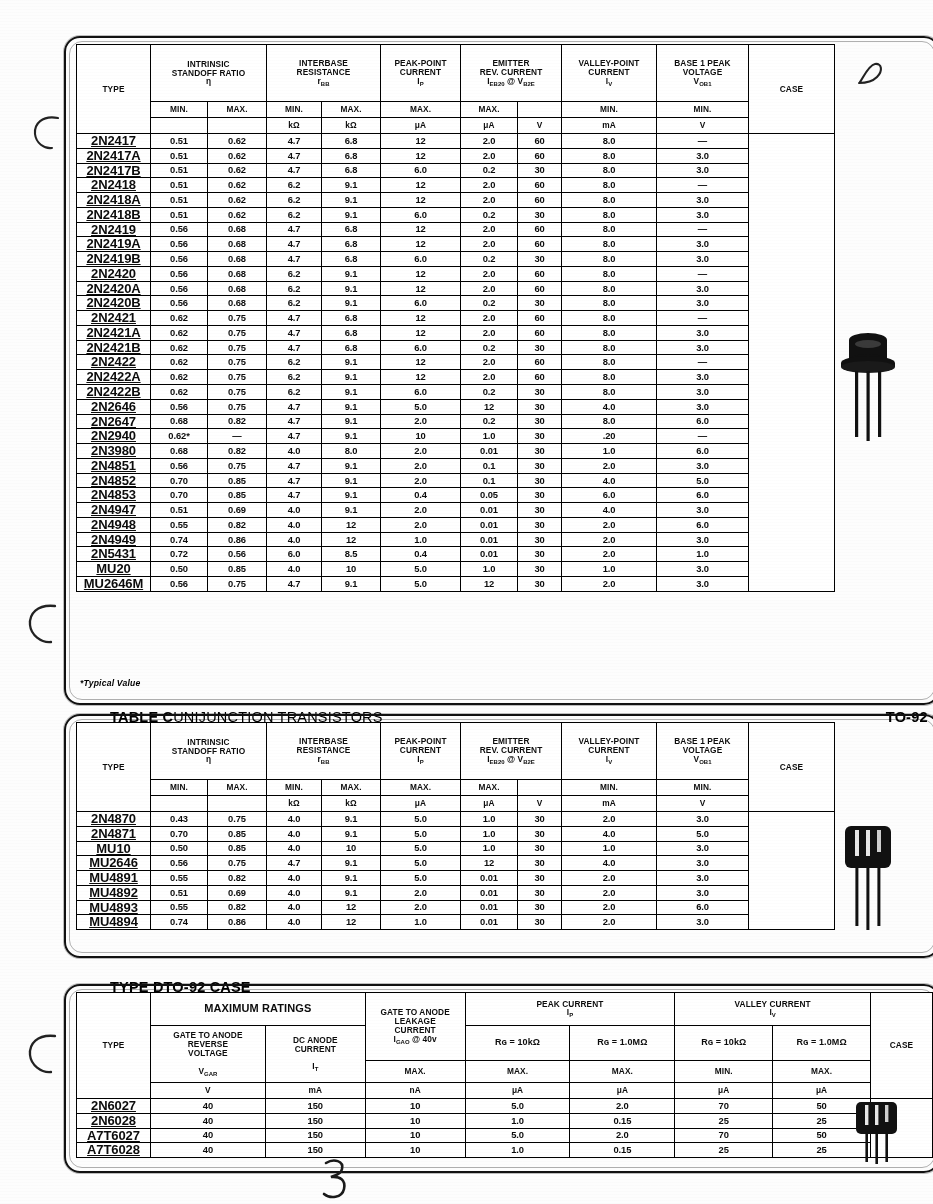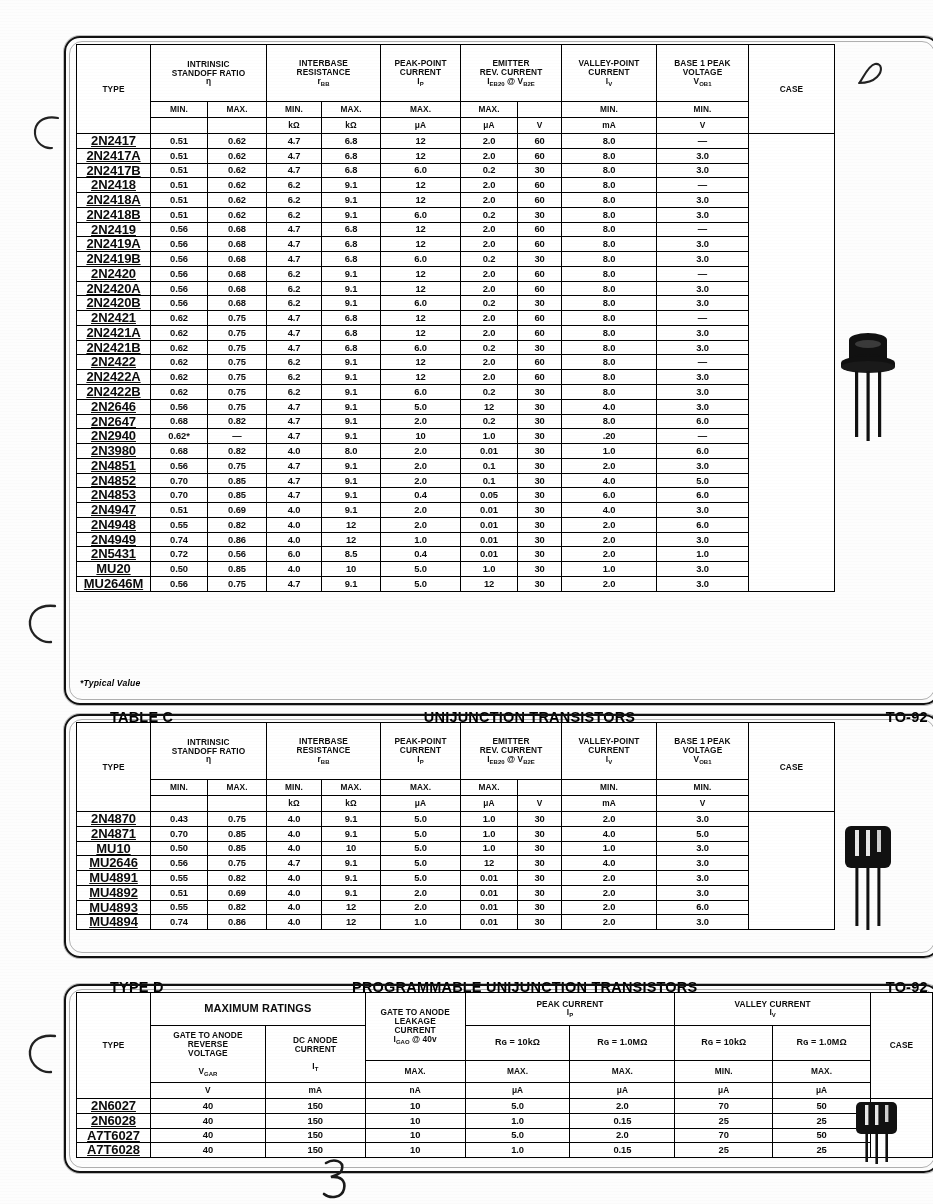--- a/index.html
+++ b/index.html
@@ -88,23 +88,23 @@
     left: 70px;
     padding-left: 40px;
   }
   .tbl-title .tleft {
     font-size: 14.5px;
     font-weight: bold;
     letter-spacing: .2px;
   }
   .tbl-title .tmid {
     flex: 1;
-    text-align: center;
+    text-align: left;
     font-size: 14.5px;
-    font-weight: bold;
+    font-weight: normal;
     letter-spacing: .2px;
   }
   .tbl-title .tright {
     font-size: 14.5px;
     font-weight: bold;
     letter-spacing: .2px;
     margin-top: 19px;
   }
 
   .footnote {
@@ -763,21 +763,20 @@
     <rect x="10" y="8" width="4" height="26" fill="#e8e8e8"></rect>
     <rect x="21" y="8" width="4" height="26" fill="#e8e8e8"></rect>
     <rect x="32" y="8" width="4" height="22" fill="#cfcfcf"></rect>
     <rect x="10.4" y="46" width="3" height="58" fill="#111"></rect>
     <rect x="21.4" y="46" width="3" height="62" fill="#111"></rect>
     <rect x="32.4" y="46" width="3" height="58" fill="#111"></rect>
   </svg>
 
   <div class="tbl-title" style="top:960px;">
     <span class="tleft">TYPE D</span>
-    <span class="tmid">PROGRAMMABLE UNIJUNCTION TRANSISTORS</span>
     <span class="tright">TO-92 CASE</span>
   </div>
 
   <div class="card-edge" style="left:64px; top:984px; width:872px; height:185px;"></div>
 
   <div class="block" style="left:76px; top:992px;">
     <table class="dt">
       <colgroup>
         <col style="width:74px">
           <col style="width:115px">

